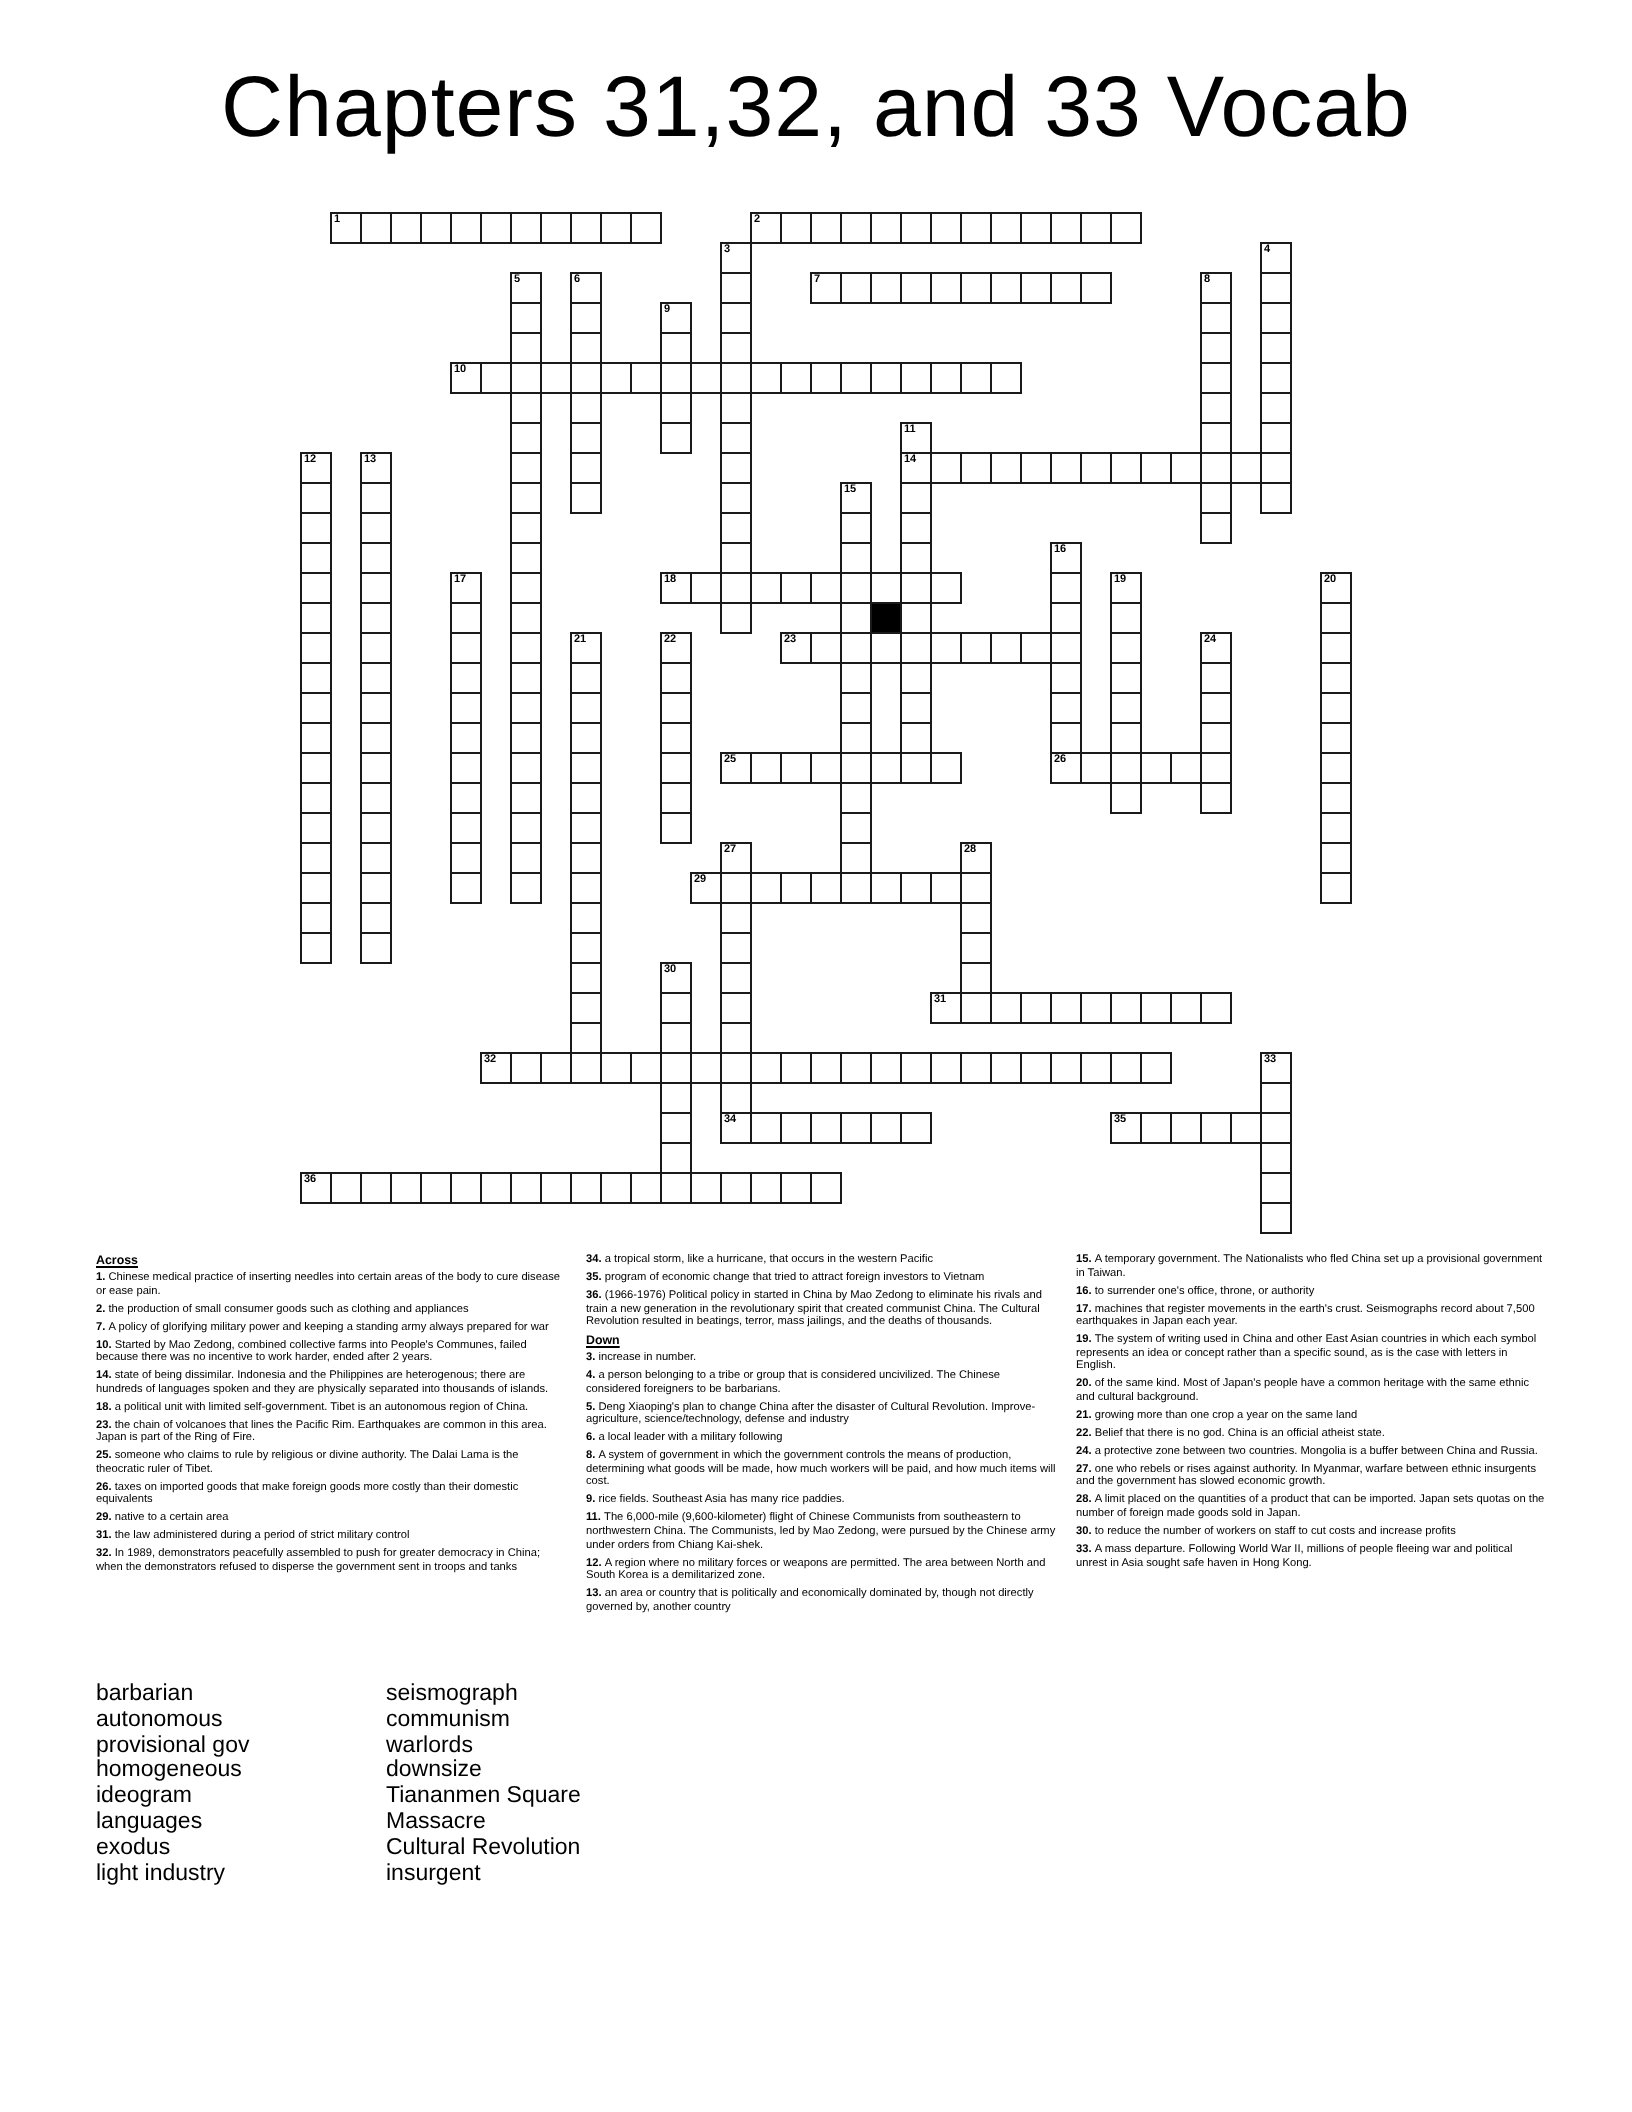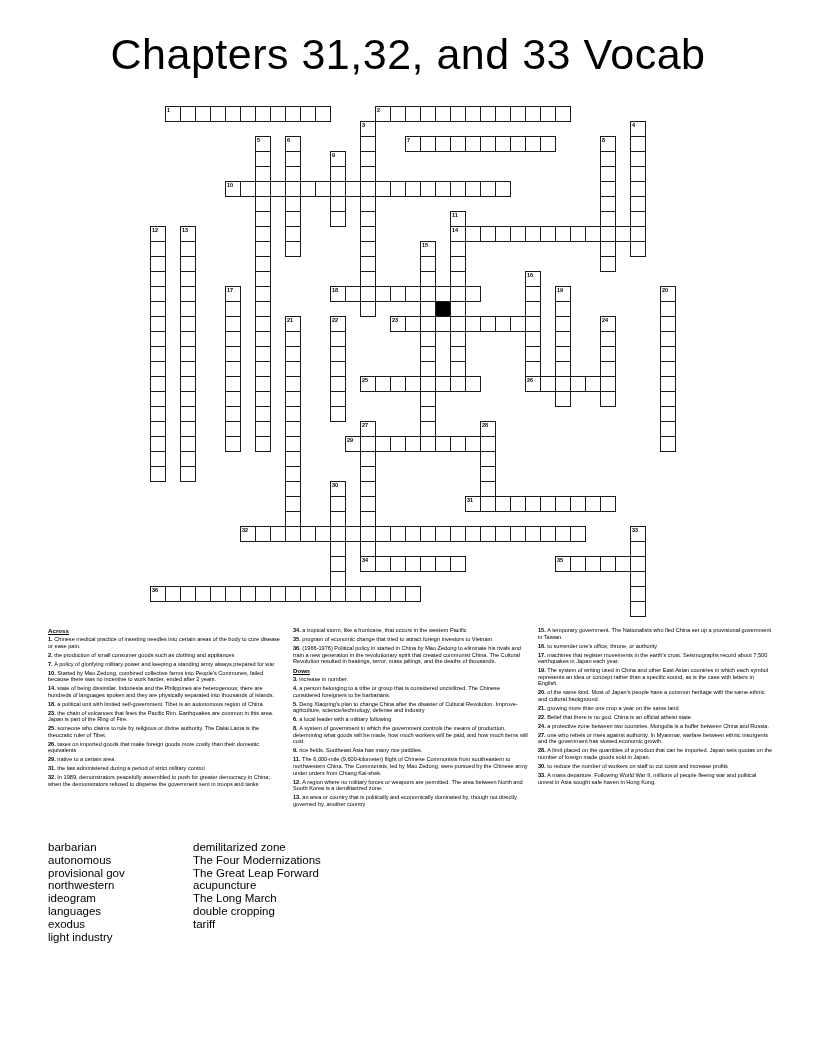--- a/index.html
+++ b/index.html
@@ -538,31 +538,31 @@
         </div>
     </div>
   </div>
 
   <div class="wordbank">
     <div class="wb-columns" id="wb-columns">
         <div class="wb-col">
           <div class="wb-word">barbarian</div>
           <div class="wb-word">autonomous</div>
           <div class="wb-word">provisional gov</div>
-          <div class="wb-word">northwestern</div>
+          <div class="wb-word">homogeneous</div>
           <div class="wb-word">ideogram</div>
           <div class="wb-word">languages</div>
           <div class="wb-word">exodus</div>
           <div class="wb-word">light industry</div>
         </div>
         <div class="wb-col">
-          <div class="wb-word">demilitarized zone</div>
-          <div class="wb-word">The Four Modernizations</div>
-          <div class="wb-word">The Great Leap Forward</div>
-          <div class="wb-word">acupuncture</div>
-          <div class="wb-word">The Long March</div>
-          <div class="wb-word">double cropping</div>
-          <div class="wb-word">tariff</div>
+          <div class="wb-word">seismograph</div>
+          <div class="wb-word">communism</div>
+          <div class="wb-word">warlords</div>
+          <div class="wb-word">downsize</div>
+          <div class="wb-word">Tiananmen Square Massacre</div>
+          <div class="wb-word">Cultural Revolution</div>
+          <div class="wb-word">insurgent</div>
         </div>
       </div>
   </div>
 
 </div>
 
 </body></html>

